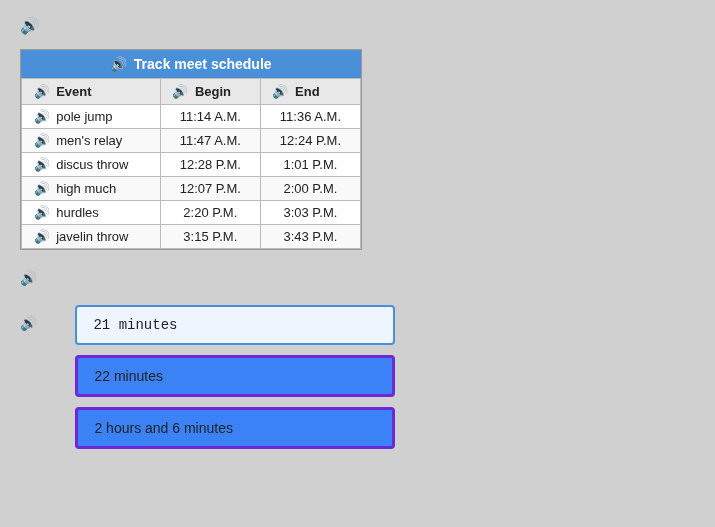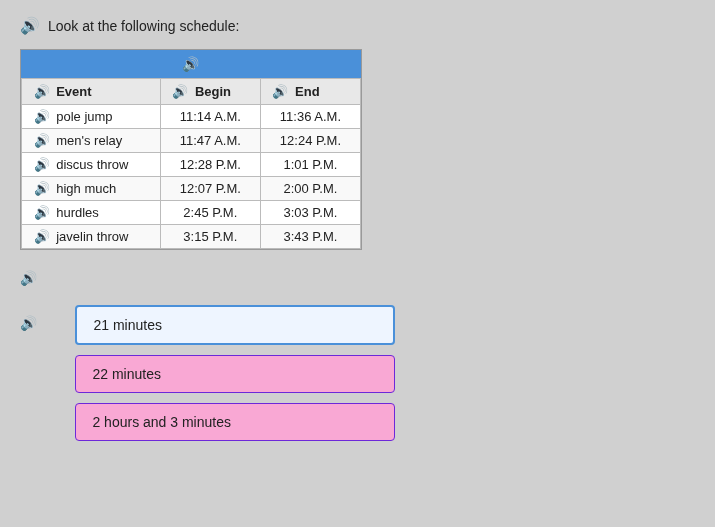--- a/index.html
+++ b/index.html
@@ -85,54 +85,55 @@
     .question-row {
       display: flex;
       align-items: flex-start;
       gap: 10px;
       margin-bottom: 16px;
       font-size: 14px;
       line-height: 1.5;
     }
 
     .answer-option {
-      background: #f9a8d4;
-      border: 1px solid #6d28d9;
+      background: #3b82f6;
+      border: 3px solid #6d28d9;
       border-radius: 4px;
       padding: 10px 16px;
       margin-bottom: 10px;
       width: 320px;
       font-size: 14px;
       cursor: pointer;
     }
 
     .answer-option.selected {
       border: 2px solid #4a90d9;
       background: #eef5ff;
+      font-family: Liberation Mono, monospace;
     }
 
     .answers-container {
       margin-left: 30px;
     }
   </style>
 </head>
 <body>
 
 
 
 
 <div class="top-instruction">
   <span class="speaker-icon">🔊</span>
-  <span>Look at the following schedule:</span>
 </div>
 
 
 <div class="table-container">
   <div class="table-title">
     <span>🔊</span>
+    <span>Track meet schedule</span>
   </div>
   <table>
     <thead>
       <tr>
         <th>
           <div class="cell-with-icon">
             <span>🔊</span>
             <span>Event</span>
           </div>
         </th>
@@ -191,21 +192,21 @@
           <td>12:07 P.M.</td>
           <td>2:00 P.M.</td>
         </tr>
         <tr>
           <td>
             <div class="cell-with-icon">
               <span>🔊</span>
               <span>hurdles</span>
             </div>
           </td>
-          <td>2:45 P.M.</td>
+          <td>2:20 P.M.</td>
           <td>3:03 P.M.</td>
         </tr>
         <tr>
           <td>
             <div class="cell-with-icon">
               <span>🔊</span>
               <span>javelin throw</span>
             </div>
           </td>
           <td>3:15 P.M.</td>
@@ -219,18 +220,18 @@
 <div class="question-row">
   <span>🔊</span>
 </div>
 
 
 <div style="display:flex; align-items:flex-start; gap:8px;">
   <span style="margin-top:10px;">🔊</span>
   <div class="answers-container" id="answers-container">
   <div class="answer-option selected">21 minutes</div>
       <div class="answer-option">22 minutes</div>
-      <div class="answer-option">2 hours and 3 minutes</div>
+      <div class="answer-option">2 hours and 6 minutes</div>
     </div>
 </div>
 
 
 
 
 </body></html>

